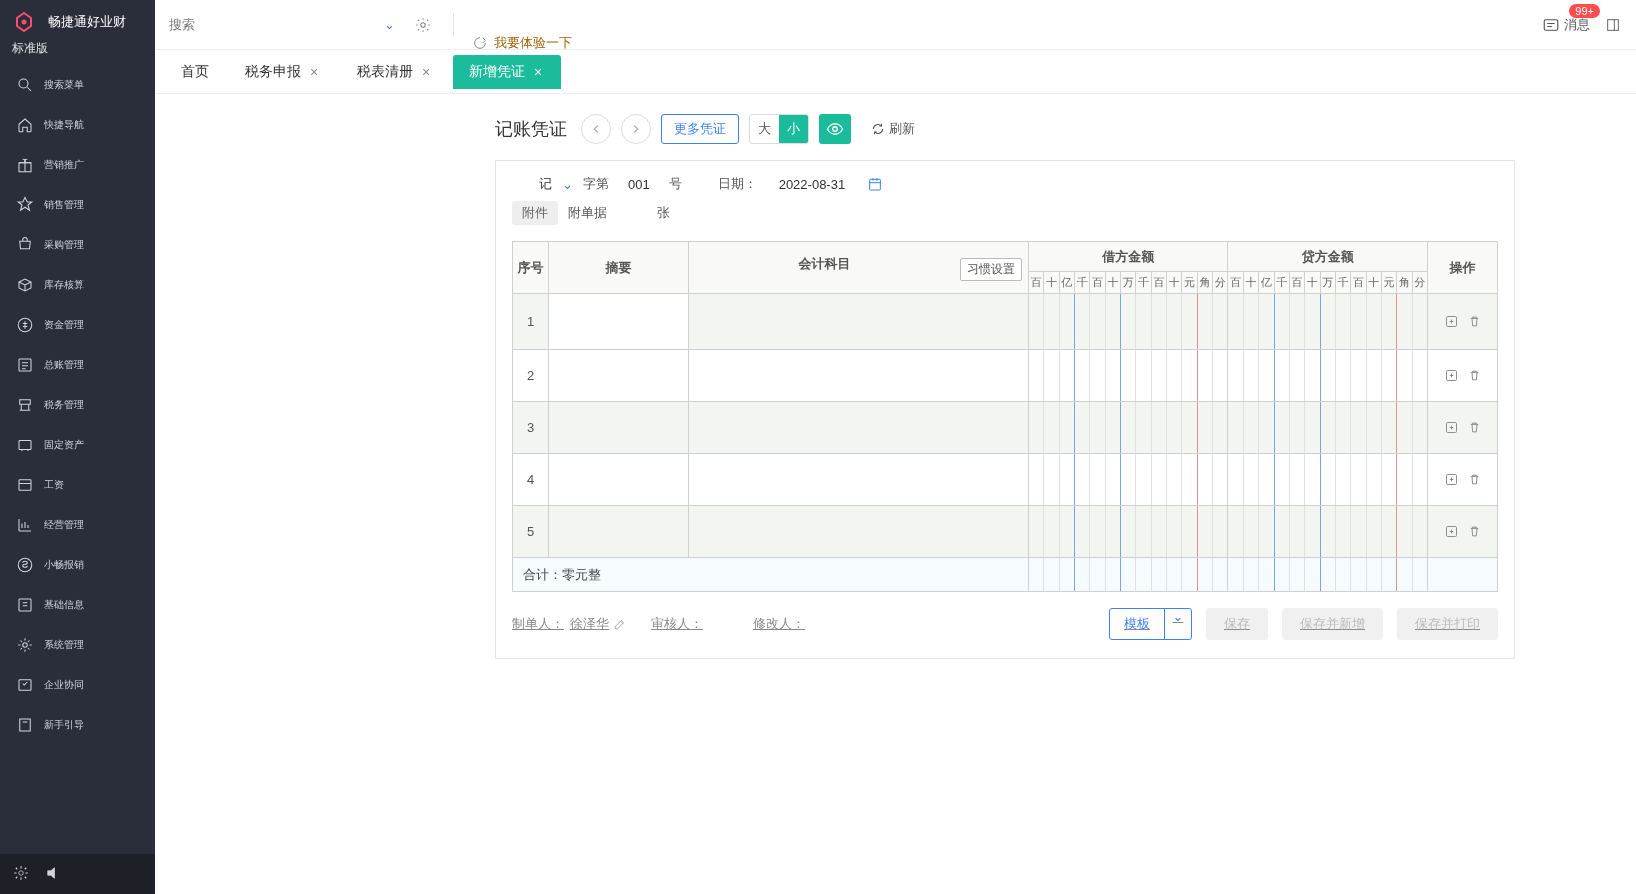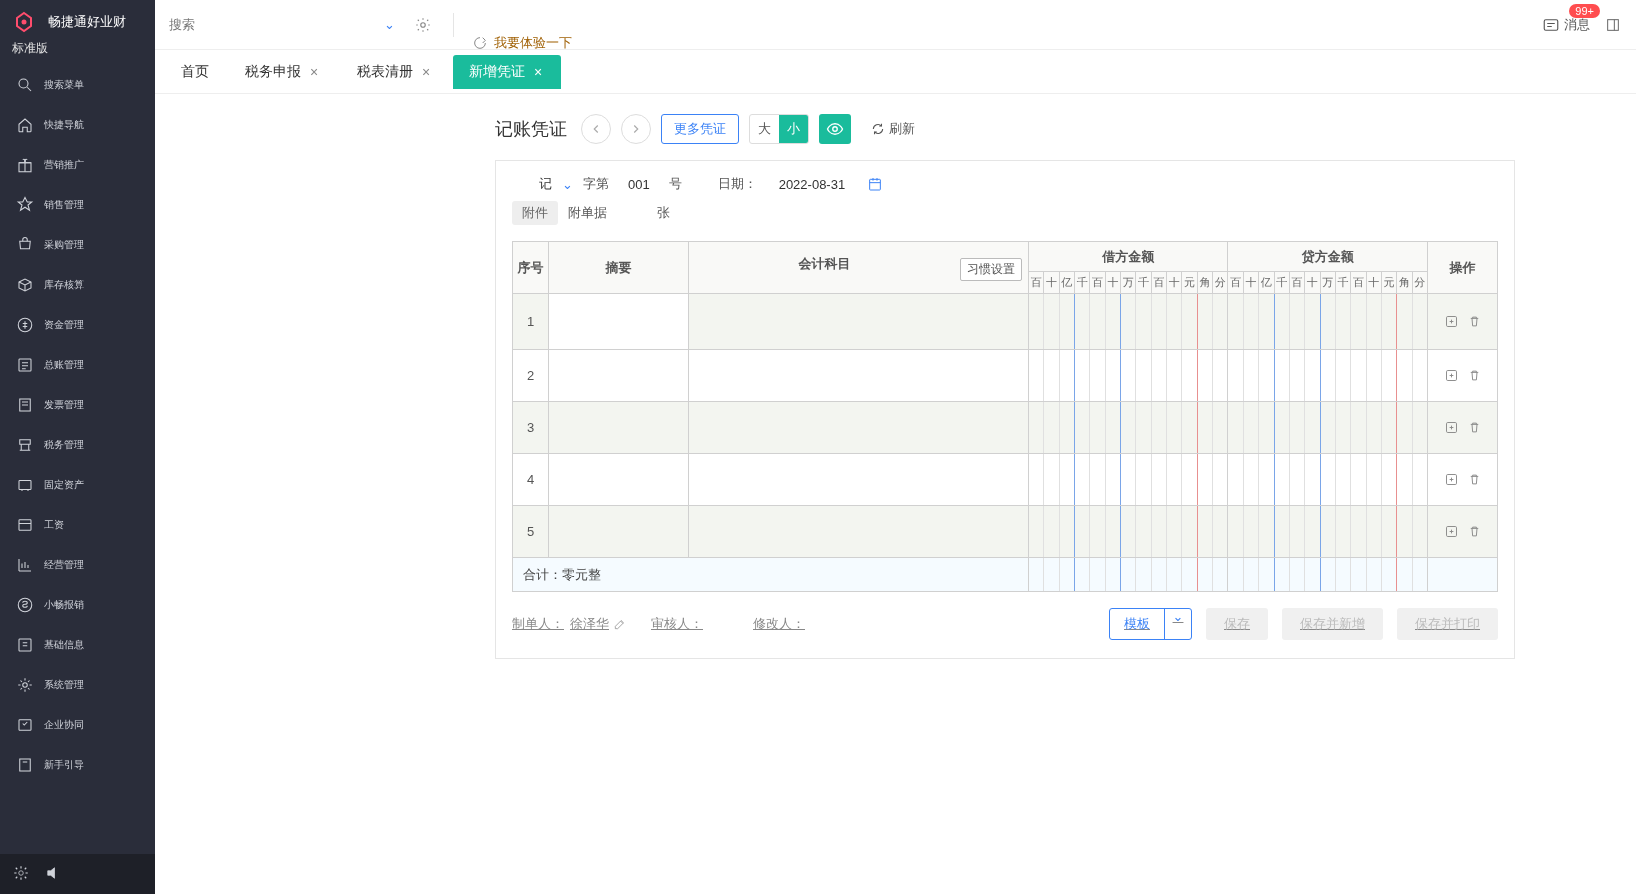--- a/index.html
+++ b/index.html
@@ -186,29 +186,20 @@
         <span>资金管理</span>
       </div>
     <div class="nav-item">
         <span class="nav-icon">
           <svg viewBox="0 0 24 24">
             <rect x="4" y="4" width="16" height="16" rx="1"></rect>
             <path d="M8 9h8M8 13h8M8 17h5"></path>
           </svg>
         </span>
         <span>总账管理</span>
-      </div>
-    <div class="nav-item">
-        <span class="nav-icon">
-          <svg viewBox="0 0 24 24">
-            <rect x="5" y="4" width="14" height="16"></rect>
-            <path d="M8 8h8M8 12h8"></path>
-          </svg>
-        </span>
-        <span>发票管理</span>
       </div>
     <div class="nav-item">
         <span class="nav-icon">
           <svg viewBox="0 0 24 24">
             <path d="M5 5h14v6H5z"></path>
             <path d="M7 11v8M17 11v8M5 19h14"></path>
           </svg>
         </span>
         <span>税务管理</span>
       </div>

